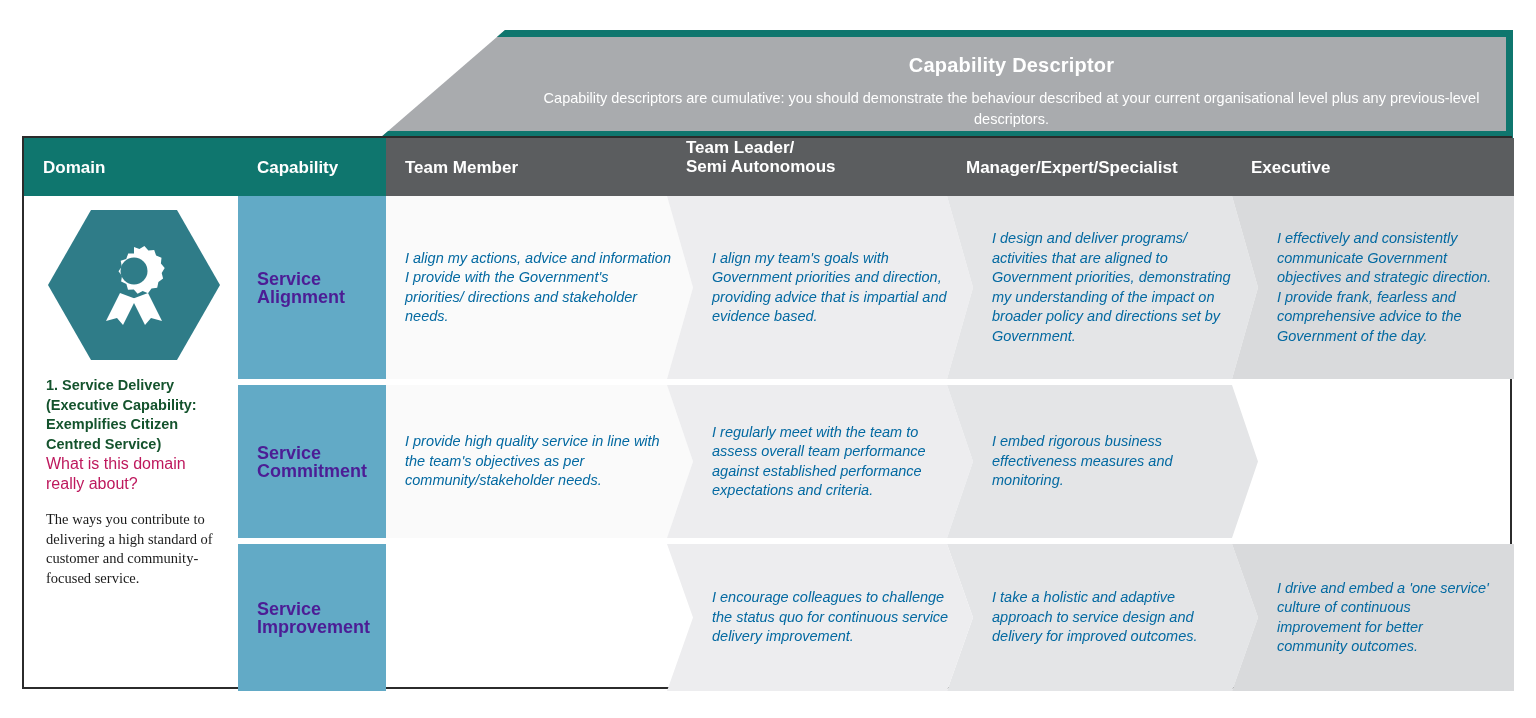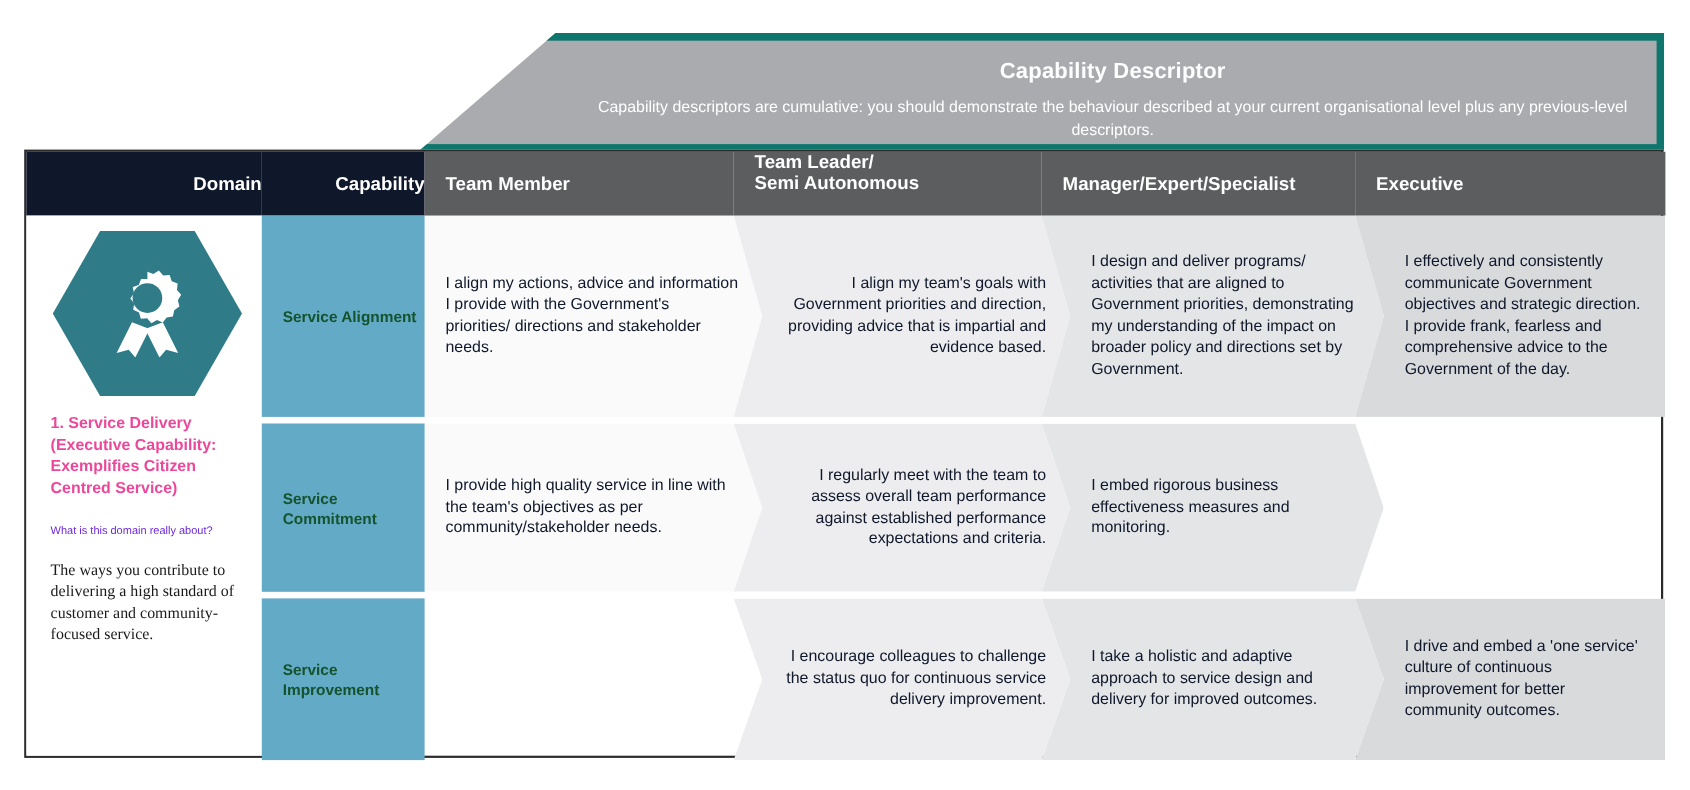--- a/index.html
+++ b/index.html
@@ -81,21 +81,21 @@
     height: 58px;
     color: #ffffff;
     font-size: 17px;
     font-weight: bold;
     display: flex;
     align-items: center;
     box-sizing: border-box;
     padding-left: 19px;
     line-height: 19px;
   }
-  .hdr.dark   { background: #0f172a; justify-content: flex-end; }
+  .hdr.dark   { background: #0f766e; }
   .hdr.mid    { background: #5b5d5f; }
   .hdr-multiline { align-items: flex-start; }
 
   #hdr-domain     { left: 0;     width: 214px; }
   #hdr-capability { left: 214px; width: 148px; }
   #hdr-team-member{ left: 362px; width: 281px; }
   #hdr-team-leader{ left: 643px; width: 280px; }
   #hdr-manager    { left: 923px; width: 285px; }
   #hdr-executive  { left: 1208px; width: 282px; }
 
@@ -141,27 +141,26 @@
     top: 50%;
     transform: translate(-50%, -50%);
     width: 72px;
     height: 80px;
   }
   .domain-title {
     margin-top: 16px;
     font-size: 14.5px;
     font-weight: bold;
     line-height: 19.5px;
-    color: #ec4899;
+    color: #14532d;
   }
   .domain-q {
-    margin-top: 19px;
-    font-size: 10px;
+    font-size: 16px;
     line-height: 19.5px;
-    color: #6d28d9;
+    color: #be185d;
   }
   .domain-a {
     margin-top: 17px;
     font-size: 14.5px;
     line-height: 19.5px;
     color: #1a1a1a;
     font-family: Liberation Serif, serif;
   }
 
   
@@ -180,24 +179,24 @@
     top: 0;
     width: 148px;
     height: 100%;
     background: #62aac6;
     display: flex;
     align-items: center;
     box-sizing: border-box;
     padding-left: 19px;
   }
   .cap-label {
-    font-size: 14px;
+    font-size: 18px;
     font-weight: bold;
     line-height: 18px;
-    color: #14532d;
+    color: #4c1d95;
   }
 
   
   .desc {
     position: absolute;
     top: 0;
     height: 100%;
     box-sizing: border-box;
     display: flex;
     align-items: center;
@@ -208,25 +207,26 @@
     -webkit-clip-path: polygon(0 0, calc(100% - 26px) 0, 100% 50%, calc(100% - 26px) 100%, 0 100%);
     clip-path: polygon(0 0, calc(100% - 26px) 0, 100% 50%, calc(100% - 26px) 100%, 0 100%);
   }
   .desc.last {
     -webkit-clip-path: polygon(0 0, 100% 0, 100% 100%, 0 100%, 26px 50%);
     clip-path: polygon(0 0, 100% 0, 100% 100%, 0 100%, 26px 50%);
   }
   .desc-text {
     font-size: 14.5px;
     line-height: 19.5px;
-    color: #0f172a;
+    color: #0369a1;
+    font-style: italic;
   }
 
   #c0 { left: 148px;  width: 307px; background: #fafafa; }
-  #c1 { left: 429px;  width: 306px; background: #ededef; text-align: right; }
+  #c1 { left: 429px;  width: 306px; background: #ededef; }
   #c2 { left: 709px;  width: 311px; background: #e4e5e7; }
   #c3 { left: 994px;  width: 282px; background: #d9dadc; }
 
   .desc-pad-0 { padding: 0 22px 0 19px; }
   .desc-pad-n { padding: 0 22px 0 45px; }
 </style>
 </head>
 <body>
 
 <div id="page">

